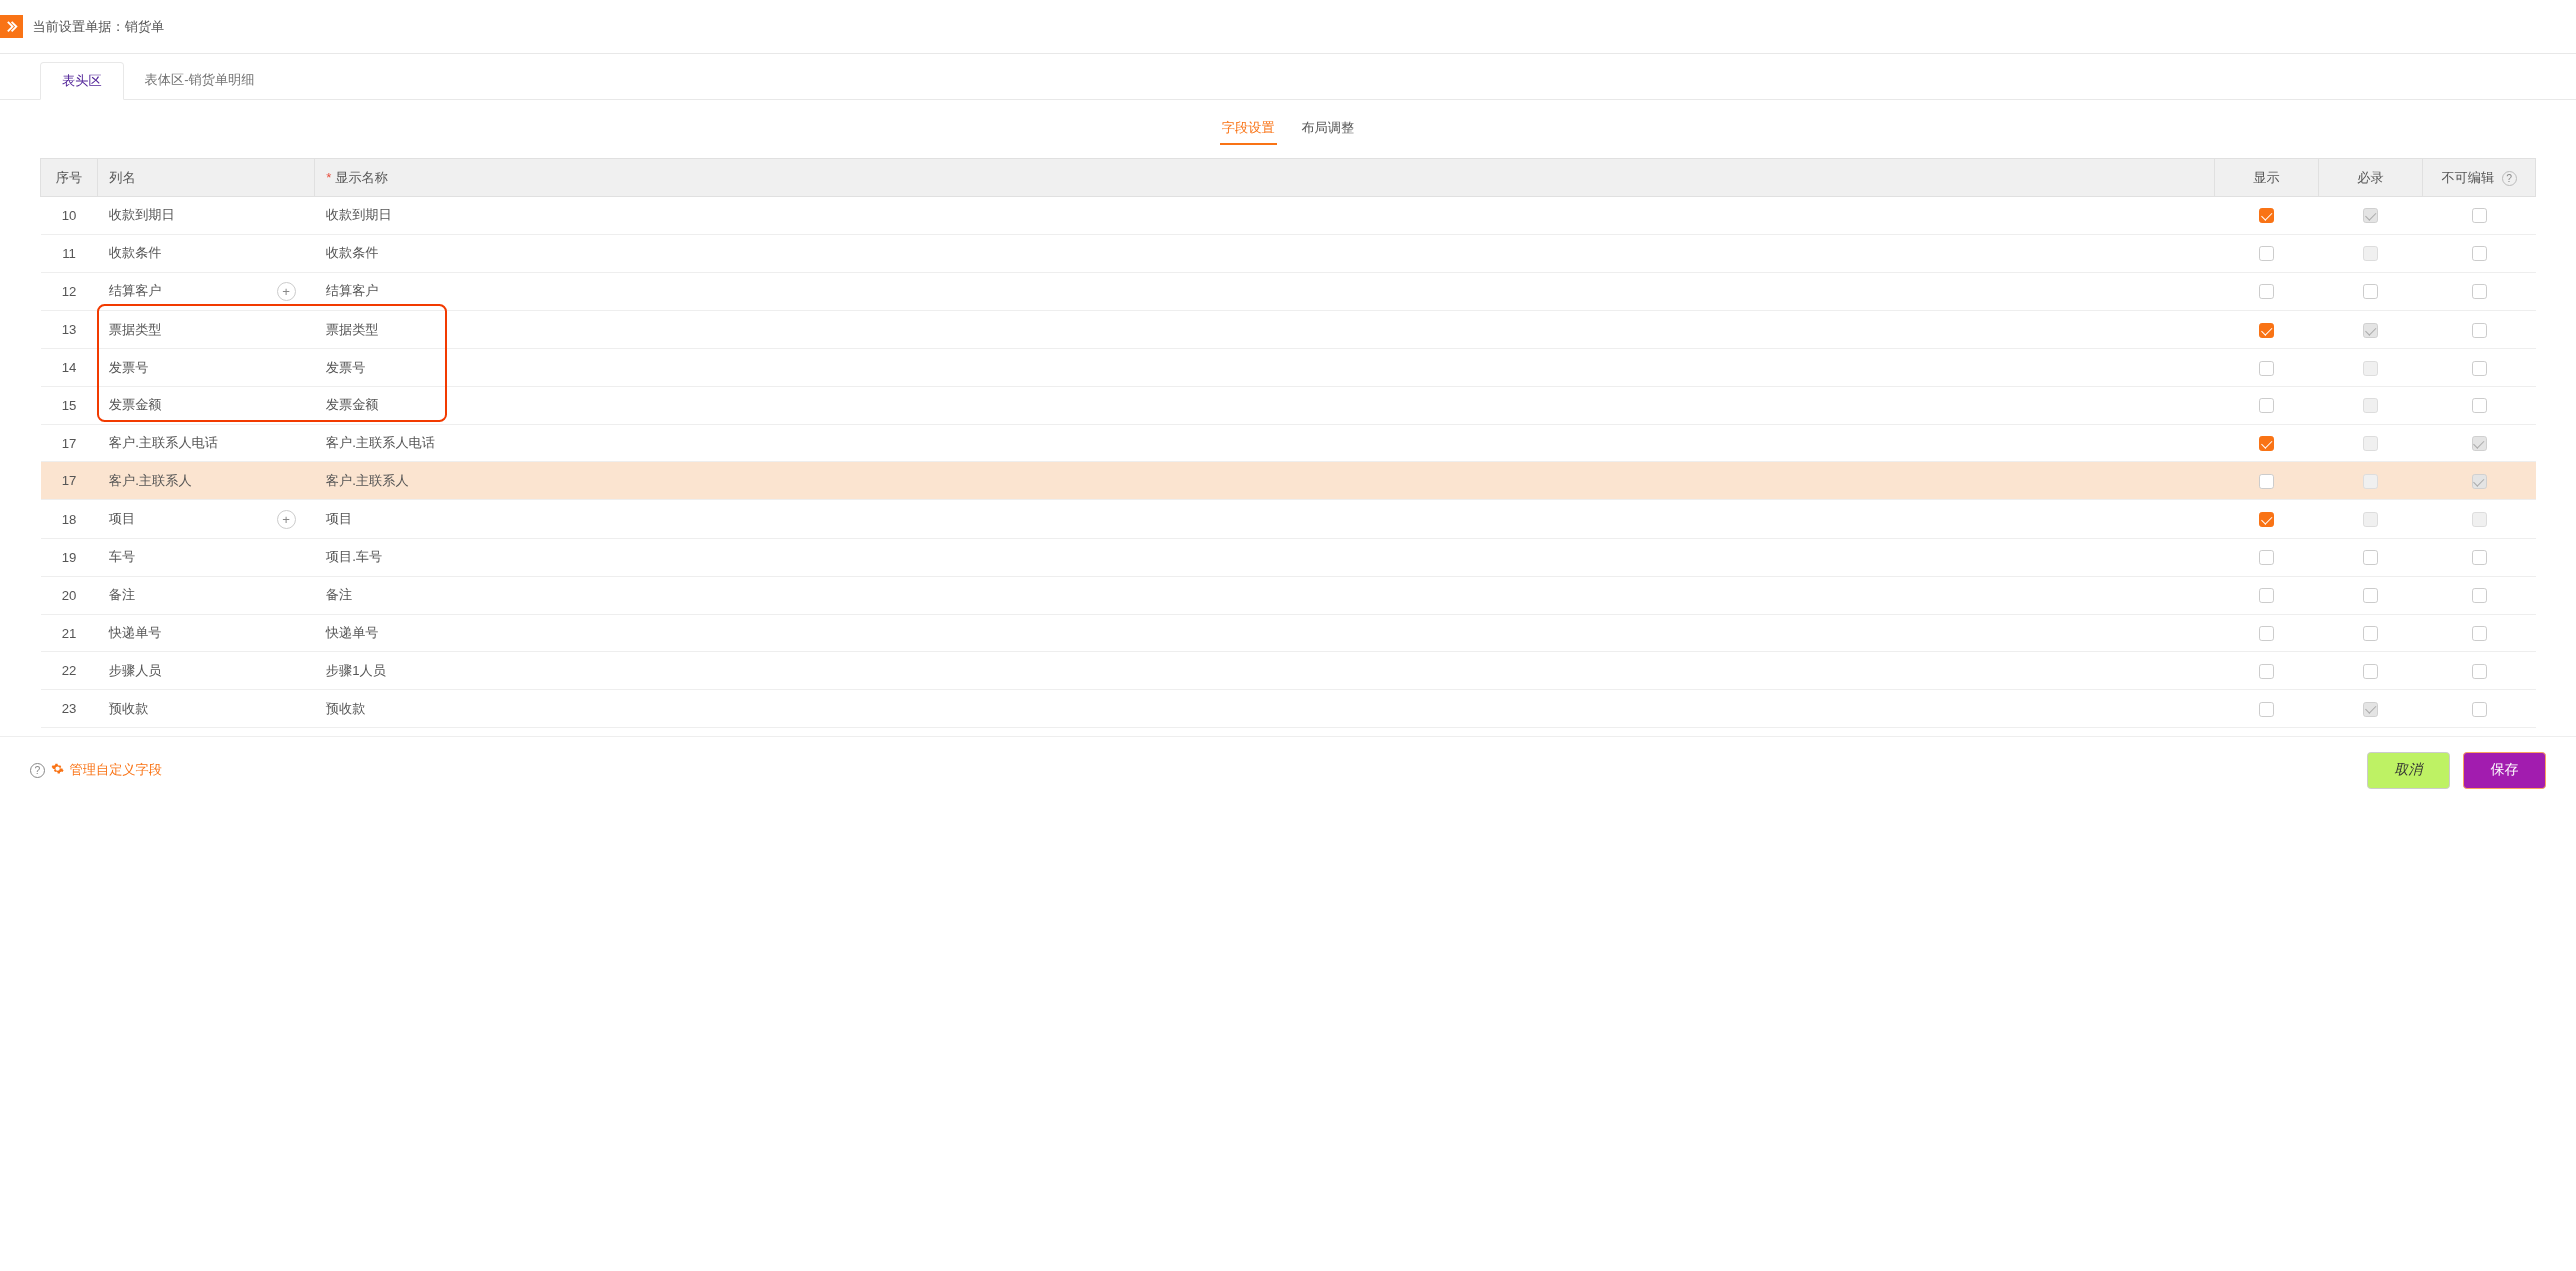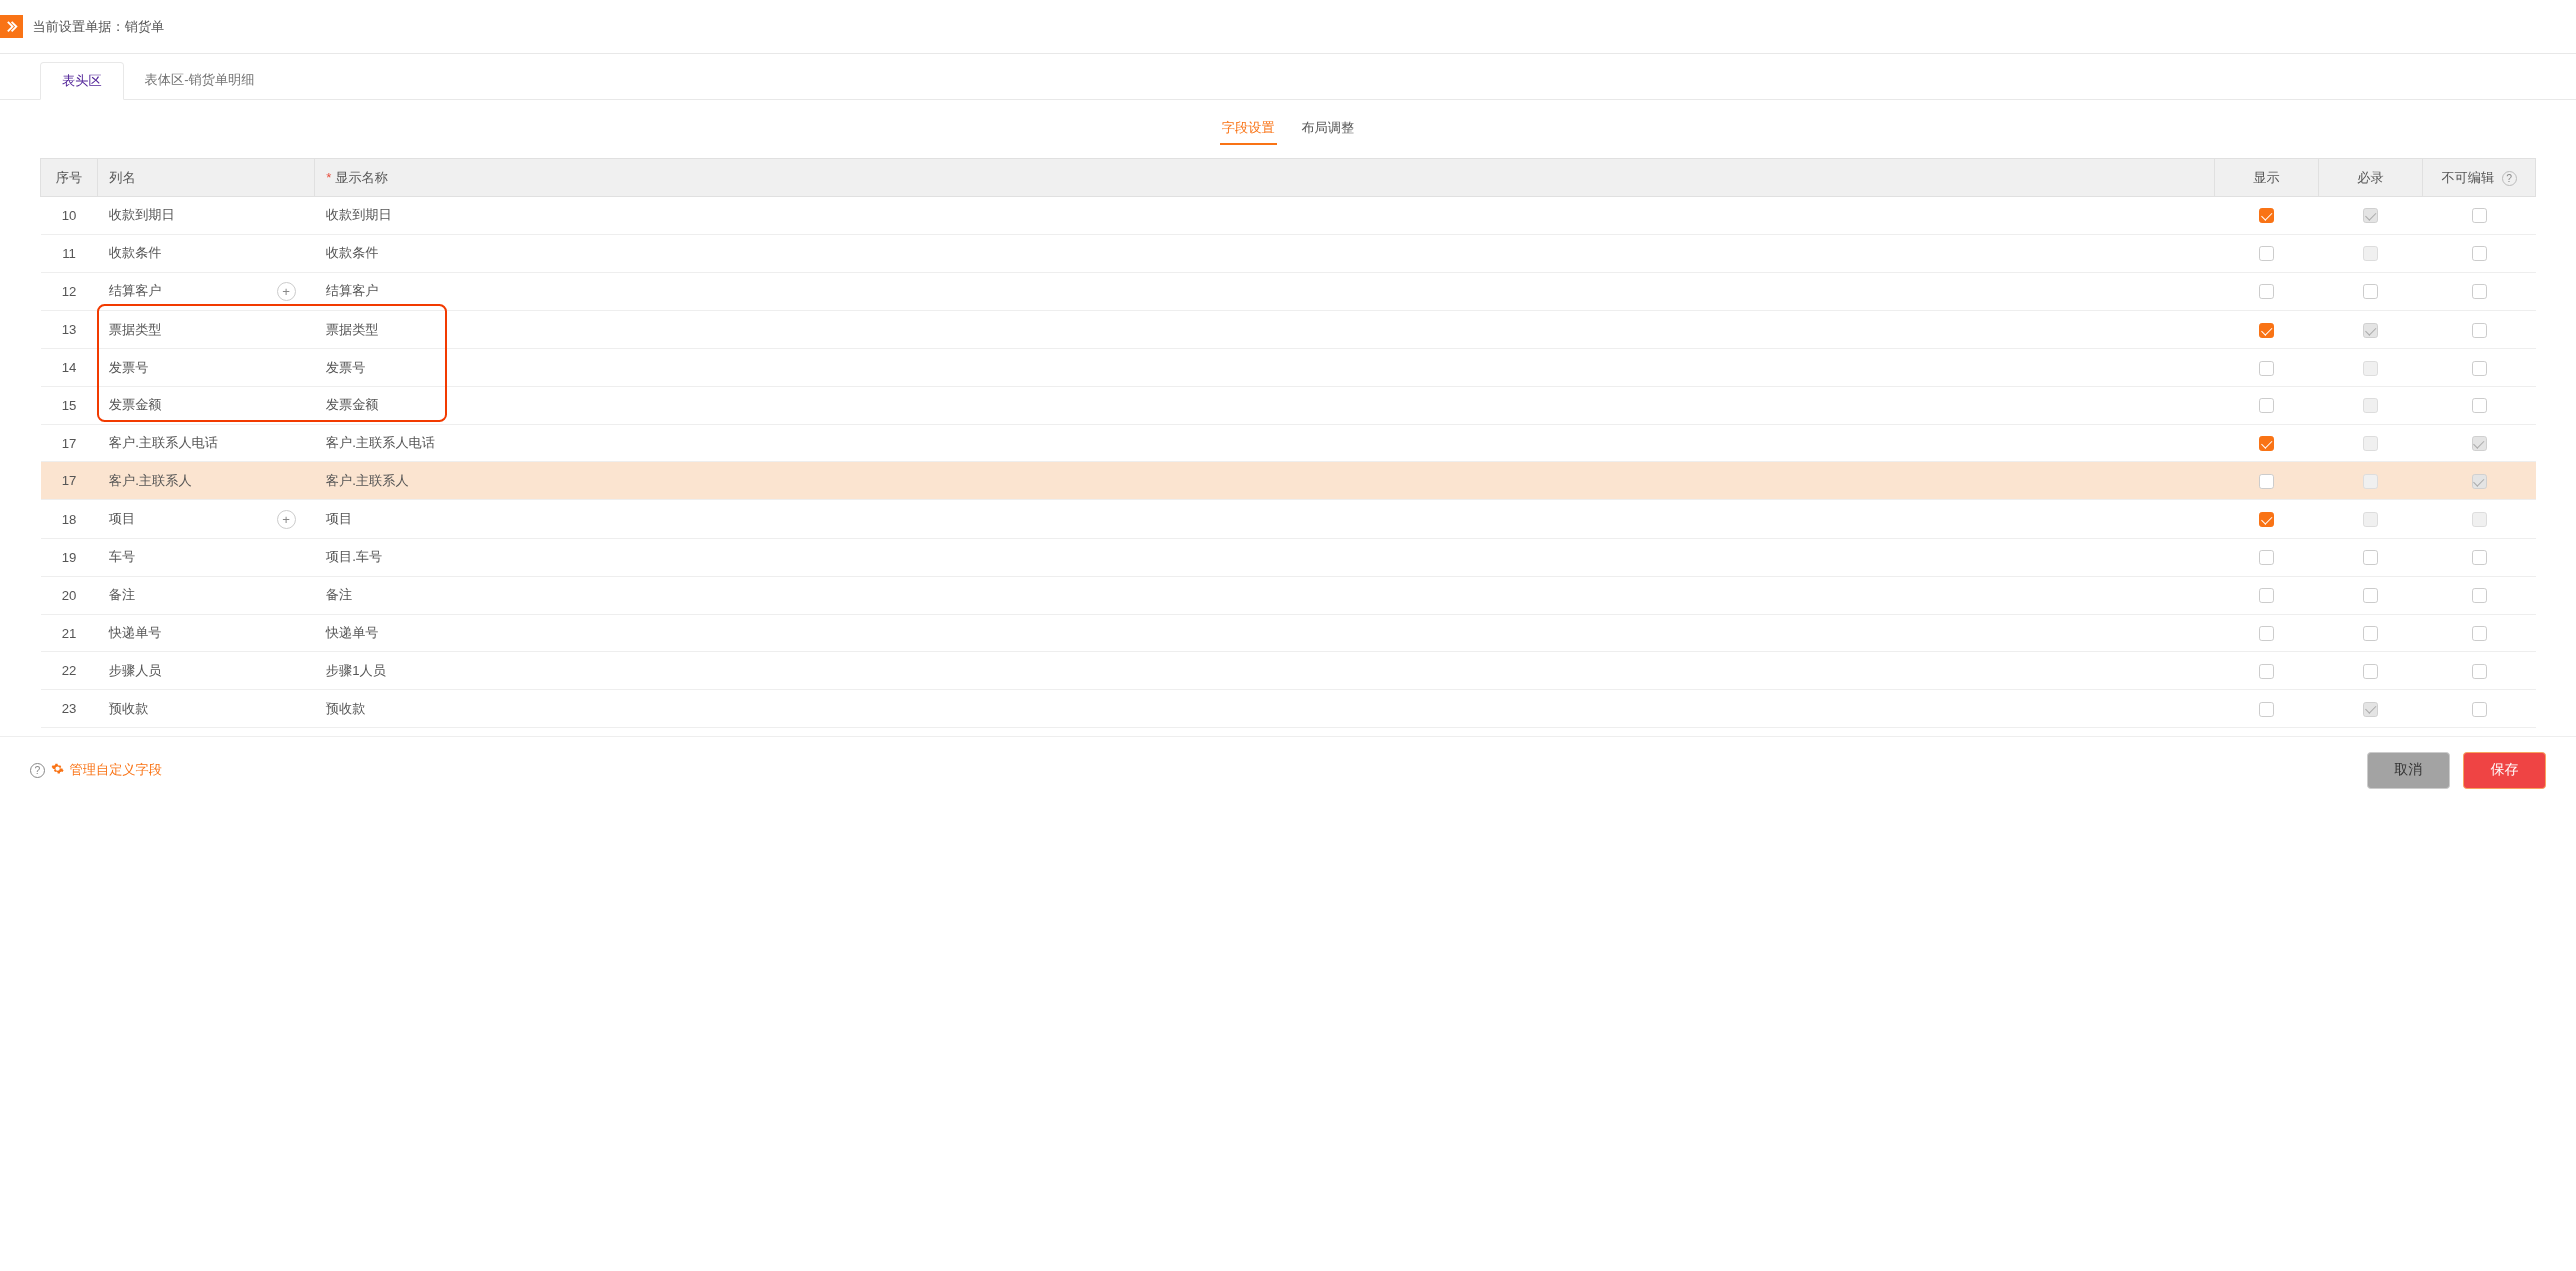--- a/index.html
+++ b/index.html
@@ -215,26 +215,27 @@
       gap: 13.2px;
     }
     .btn {
       padding: 8.5px 26.5px;
       border-radius: 3.8px;
       cursor: pointer;
       font-size: 14px;
     }
     .btn-cancel {
       border: 0.9px solid #ccc;
-      background: #a3a3a3;
+      background: #bef264;
       color: #333;
+      font-style: italic;
     }
     .btn-save {
       border: 0.9px solid #f9a45f;
-      background: #ef4444;
+      background: #a21caf;
       color: #fff;
     }
     .table-area {
       position: relative;
     }
   </style>
 </head>
 <body>
 
 <div class="header-bar">

